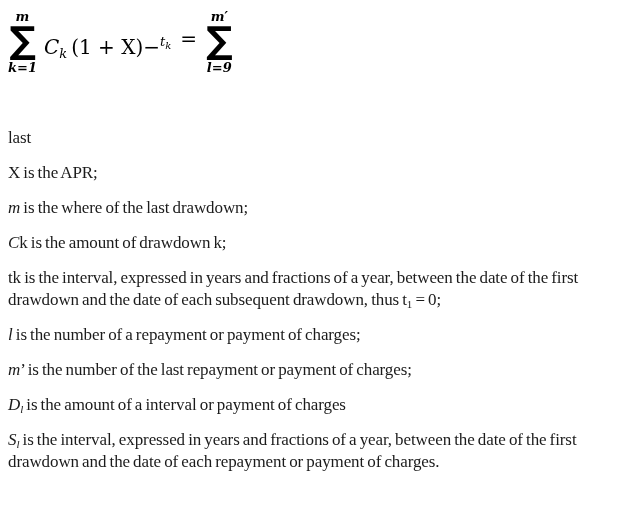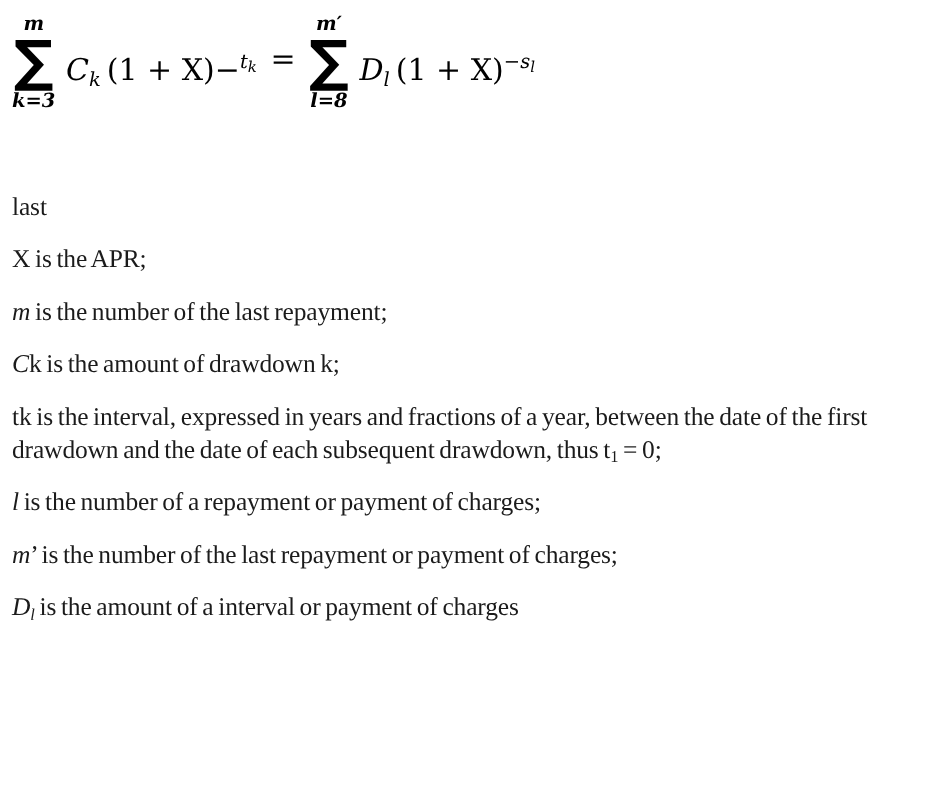--- a/index.html
+++ b/index.html
@@ -79,34 +79,34 @@
   }
   sub.small.it { font-style: italic; }
 </style>
 </head>
 <body>
 
 <div class="formula">
   <div class="sum">
     <span class="limit upper">m</span>
     <span class="sigma">∑</span>
-    <span class="limit lower">k=3</span>
+    <span class="limit lower">k=1</span>
   </div>
   <div class="expr"><span class="it">C</span><span class="vsub">k</span><span class="base">(1 + X)</span><span>−</span><span class="vsup">t</span><span class="vsupsub">k</span></div>
   <div class="eq">=</div>
   <div class="sum">
     <span class="limit upper">m′</span>
     <span class="sigma">∑</span>
-    <span class="limit lower">l=8</span>
+    <span class="limit lower">l=9</span>
   </div>
-  <div class="expr"><span class="it">D</span><span class="vsub">l</span><span class="base">(1 + X)</span><span class="vsup">−s</span><span class="vsupsub">l</span></div>
 </div>
 
 <div class="definitions">
   <p>last</p>
   <p>X is the APR;</p>
-  <p><span class="lead-it">m</span><span> is the number of the last repayment;</span></p>
+  <p><span class="lead-it">m</span><span> is the where of the last drawdown;</span></p>
   <p><span class="lead-it">C</span><span>k is the amount of drawdown k;</span></p>
   <p><span>tk is the interval, expressed in years and fractions of a year, between the date of the first drawdown and the date of each subsequent drawdown, thus t</span><sub class="small">1</sub><span> = 0;</span></p>
   <p><span class="lead-it">l</span><span> is the number of a repayment or payment of charges;</span></p>
   <p><span class="lead-it">m</span><span>’ is the number of the last repayment or payment of charges;</span></p>
   <p><span class="lead-it">D</span><sub class="small it">l</sub><span> is the amount of a interval or payment of charges</span></p>
+  <p><span class="lead-it">S</span><sub class="small it">l</sub><span> is the interval, expressed in years and fractions of a year, between the date of the first drawdown and the date of each repayment or payment of charges.</span></p>
 </div>
 
 </body></html>

